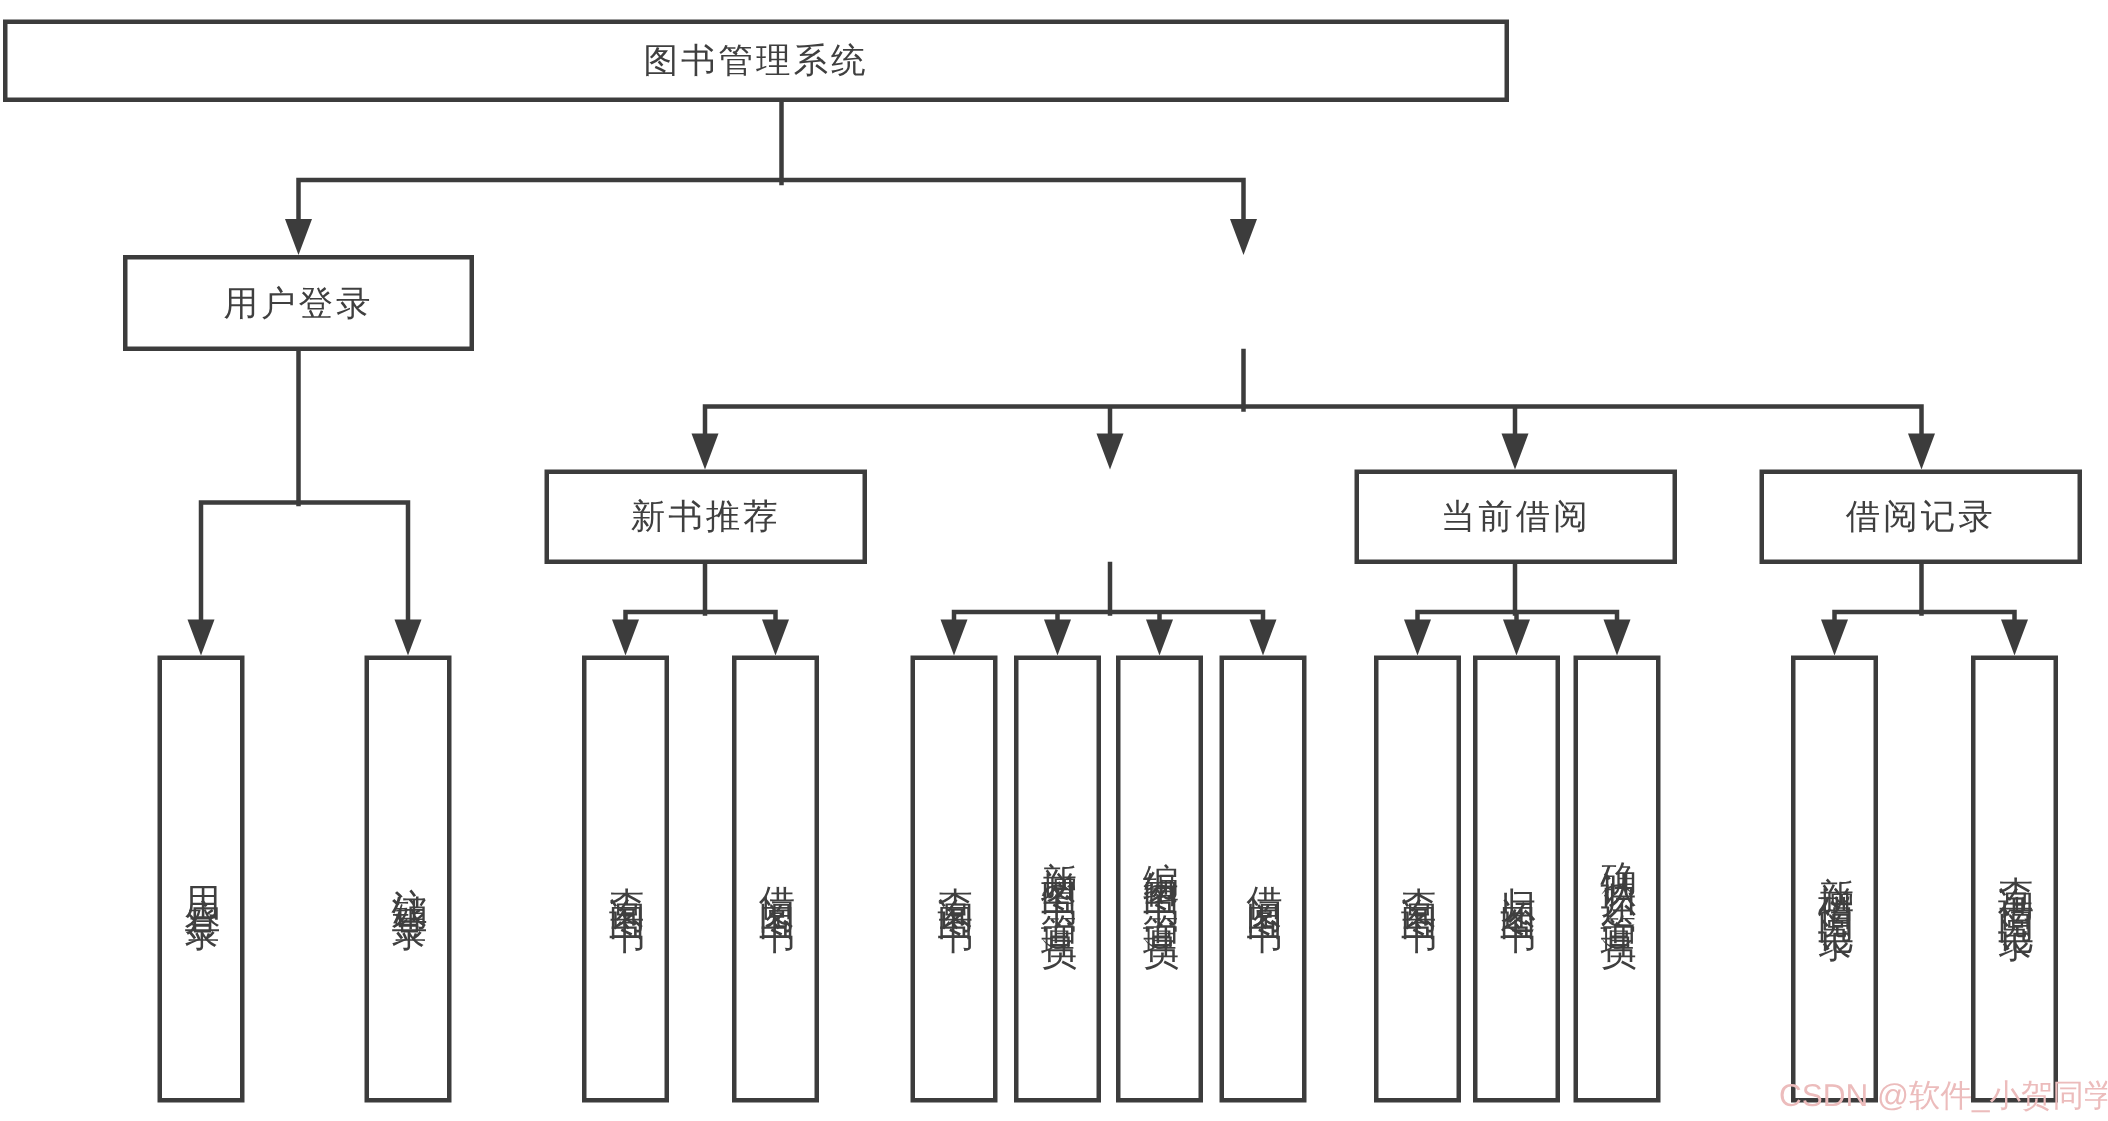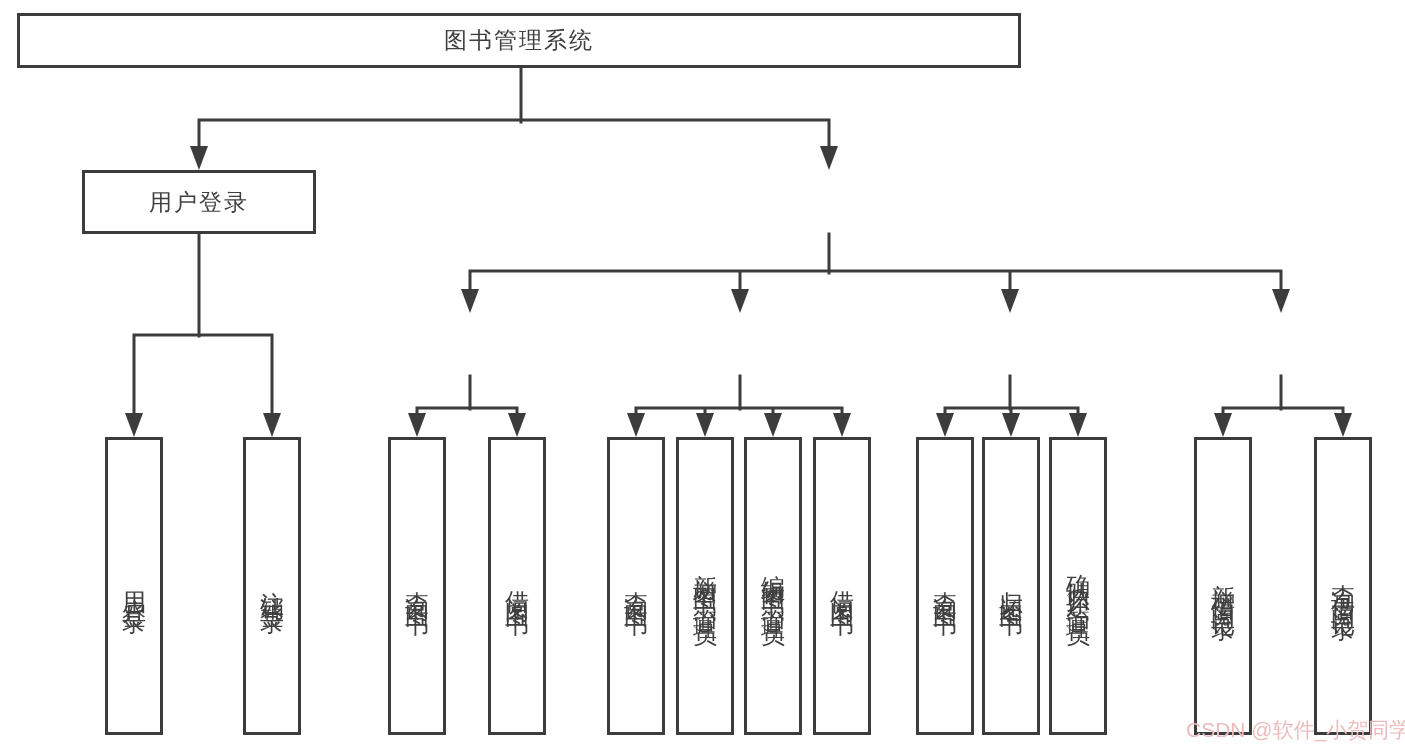--- a/index.html
+++ b/index.html
@@ -98,24 +98,27 @@
       M696 413 L714 413 L705 437 Z
       M764 413 L782 413 L773 437 Z
       M833 413 L851 413 L842 437 Z
       M936 413 L954 413 L945 437 Z
       M1002 413 L1020 413 L1011 437 Z
       M1069 413 L1087 413 L1078 437 Z
       M1214 413 L1232 413 L1223 437 Z
       M1334 413 L1352 413 L1343 437 Z"></path>
   </svg>
 
-  <div class="node h-node" style="left:17px;top:13px;width:1004px;height:55px">图书管理系统</div>
+  <div class="node h-node" style="left:2px;top:13px;width:1004px;height:55px">图书管理系统</div>
 
   <div class="node h-node" style="left:82px;top:170px;width:234px;height:64px">用户登录</div>
 
+  <div class="node h-node" style="left:363px;top:313px;width:215px;height:63px">新书推荐</div>
+  <div class="node h-node" style="left:903px;top:313px;width:215px;height:63px">当前借阅</div>
+  <div class="node h-node" style="left:1173px;top:313px;width:215px;height:63px">借阅记录</div>
 
   <div class="node v-node" style="left:105px;top:437px;width:58px;height:298px">
     <span>用户登录</span>
   </div>
   <div class="node v-node" style="left:243px;top:437px;width:58px;height:298px">
     <span>注销登录</span>
   </div>
 
   <div class="node v-node" style="left:388px;top:437px;width:58px;height:298px">
     <span>查询图书</span>

